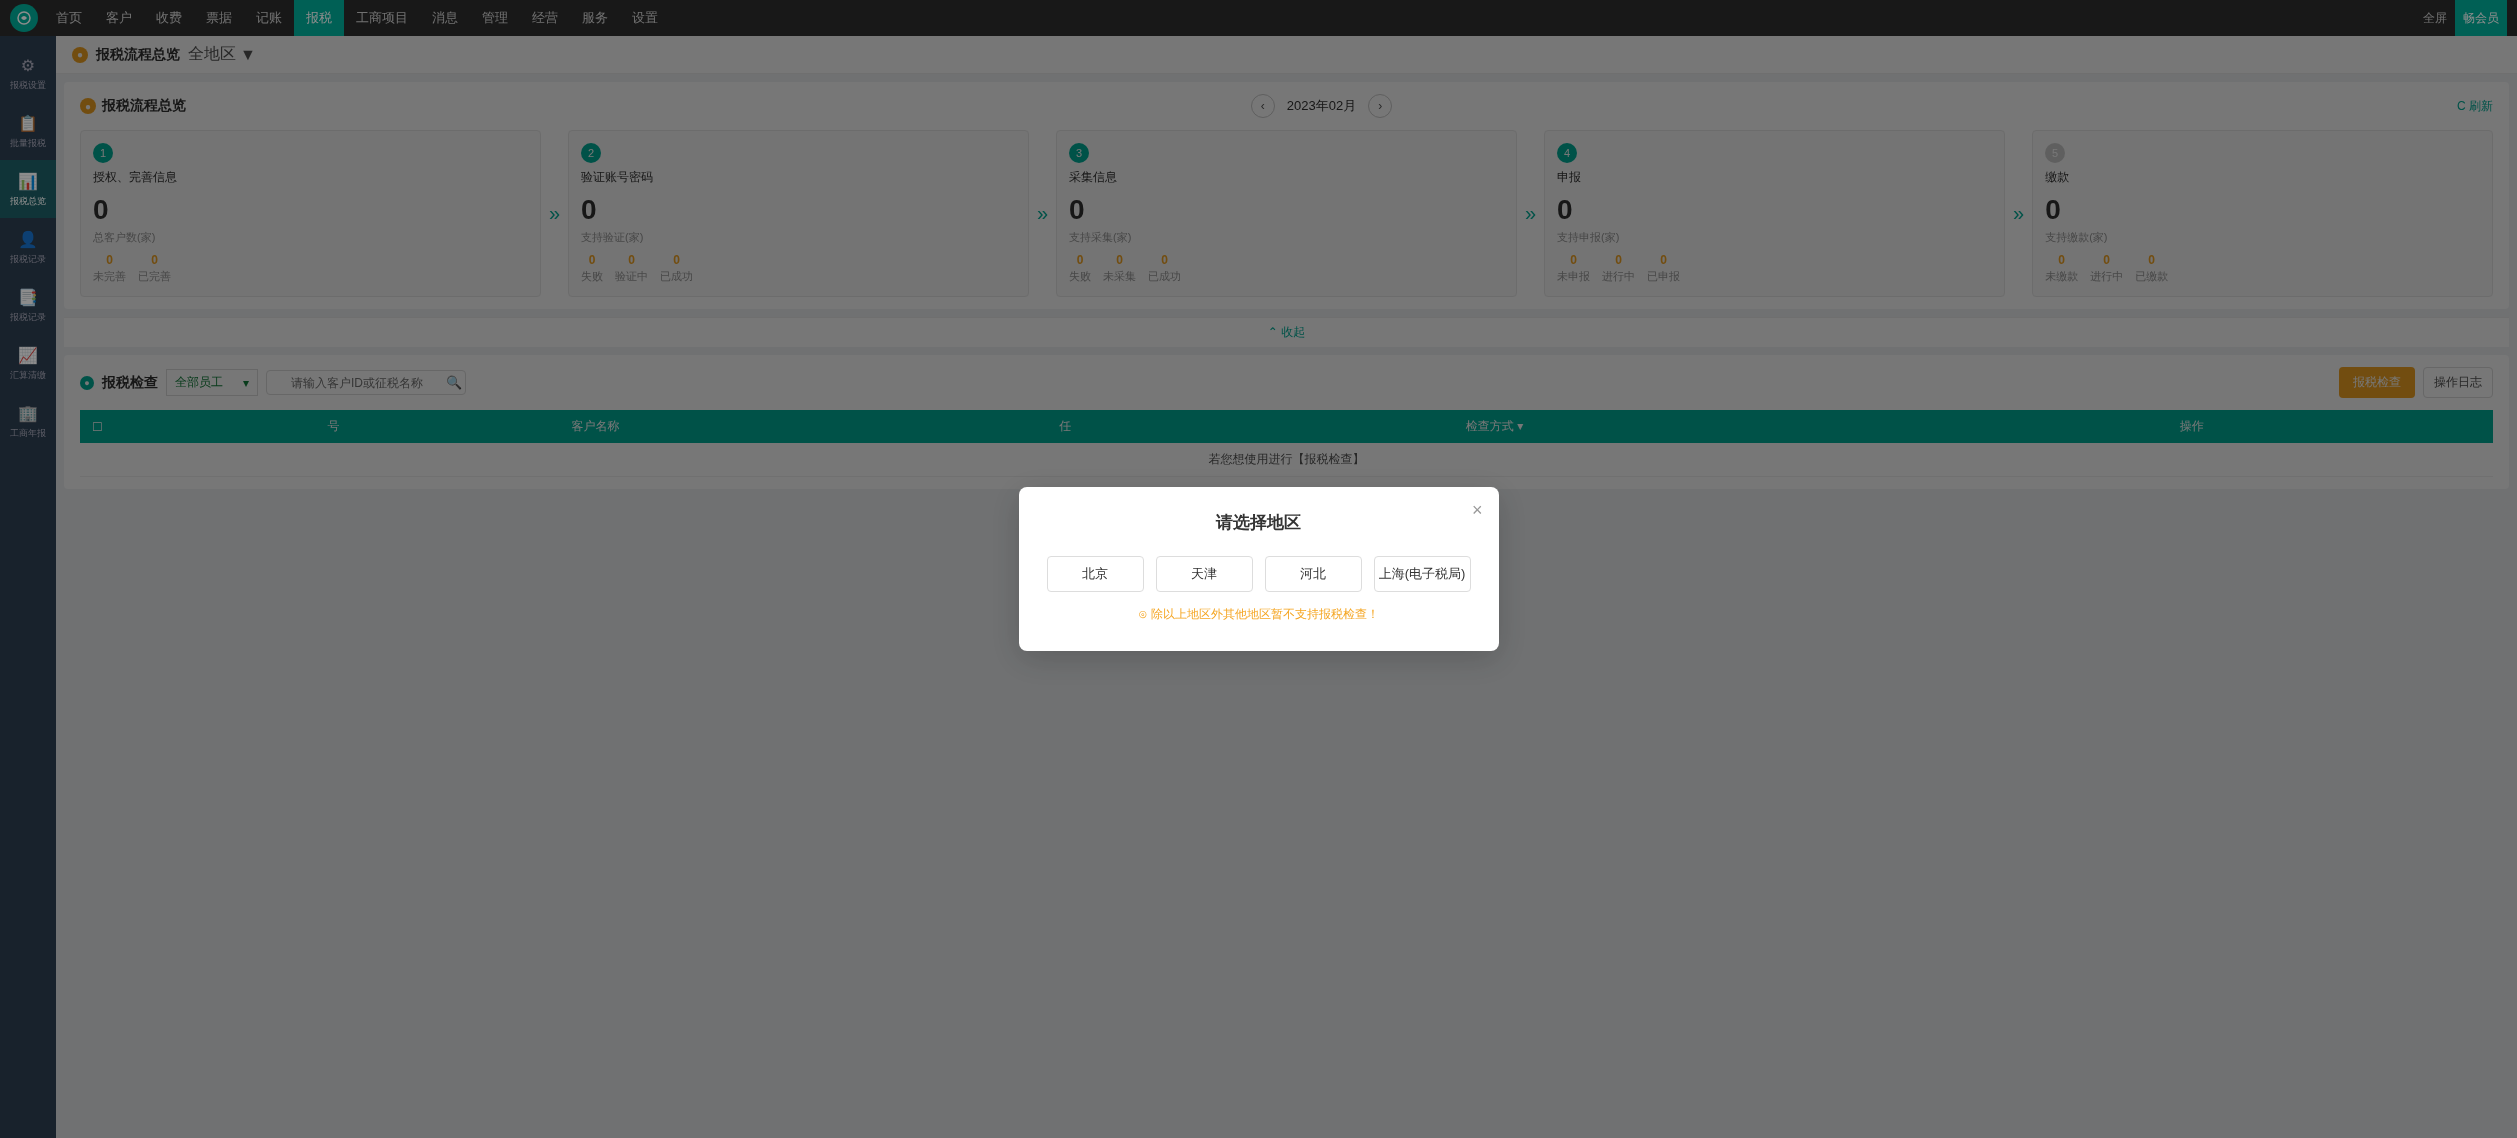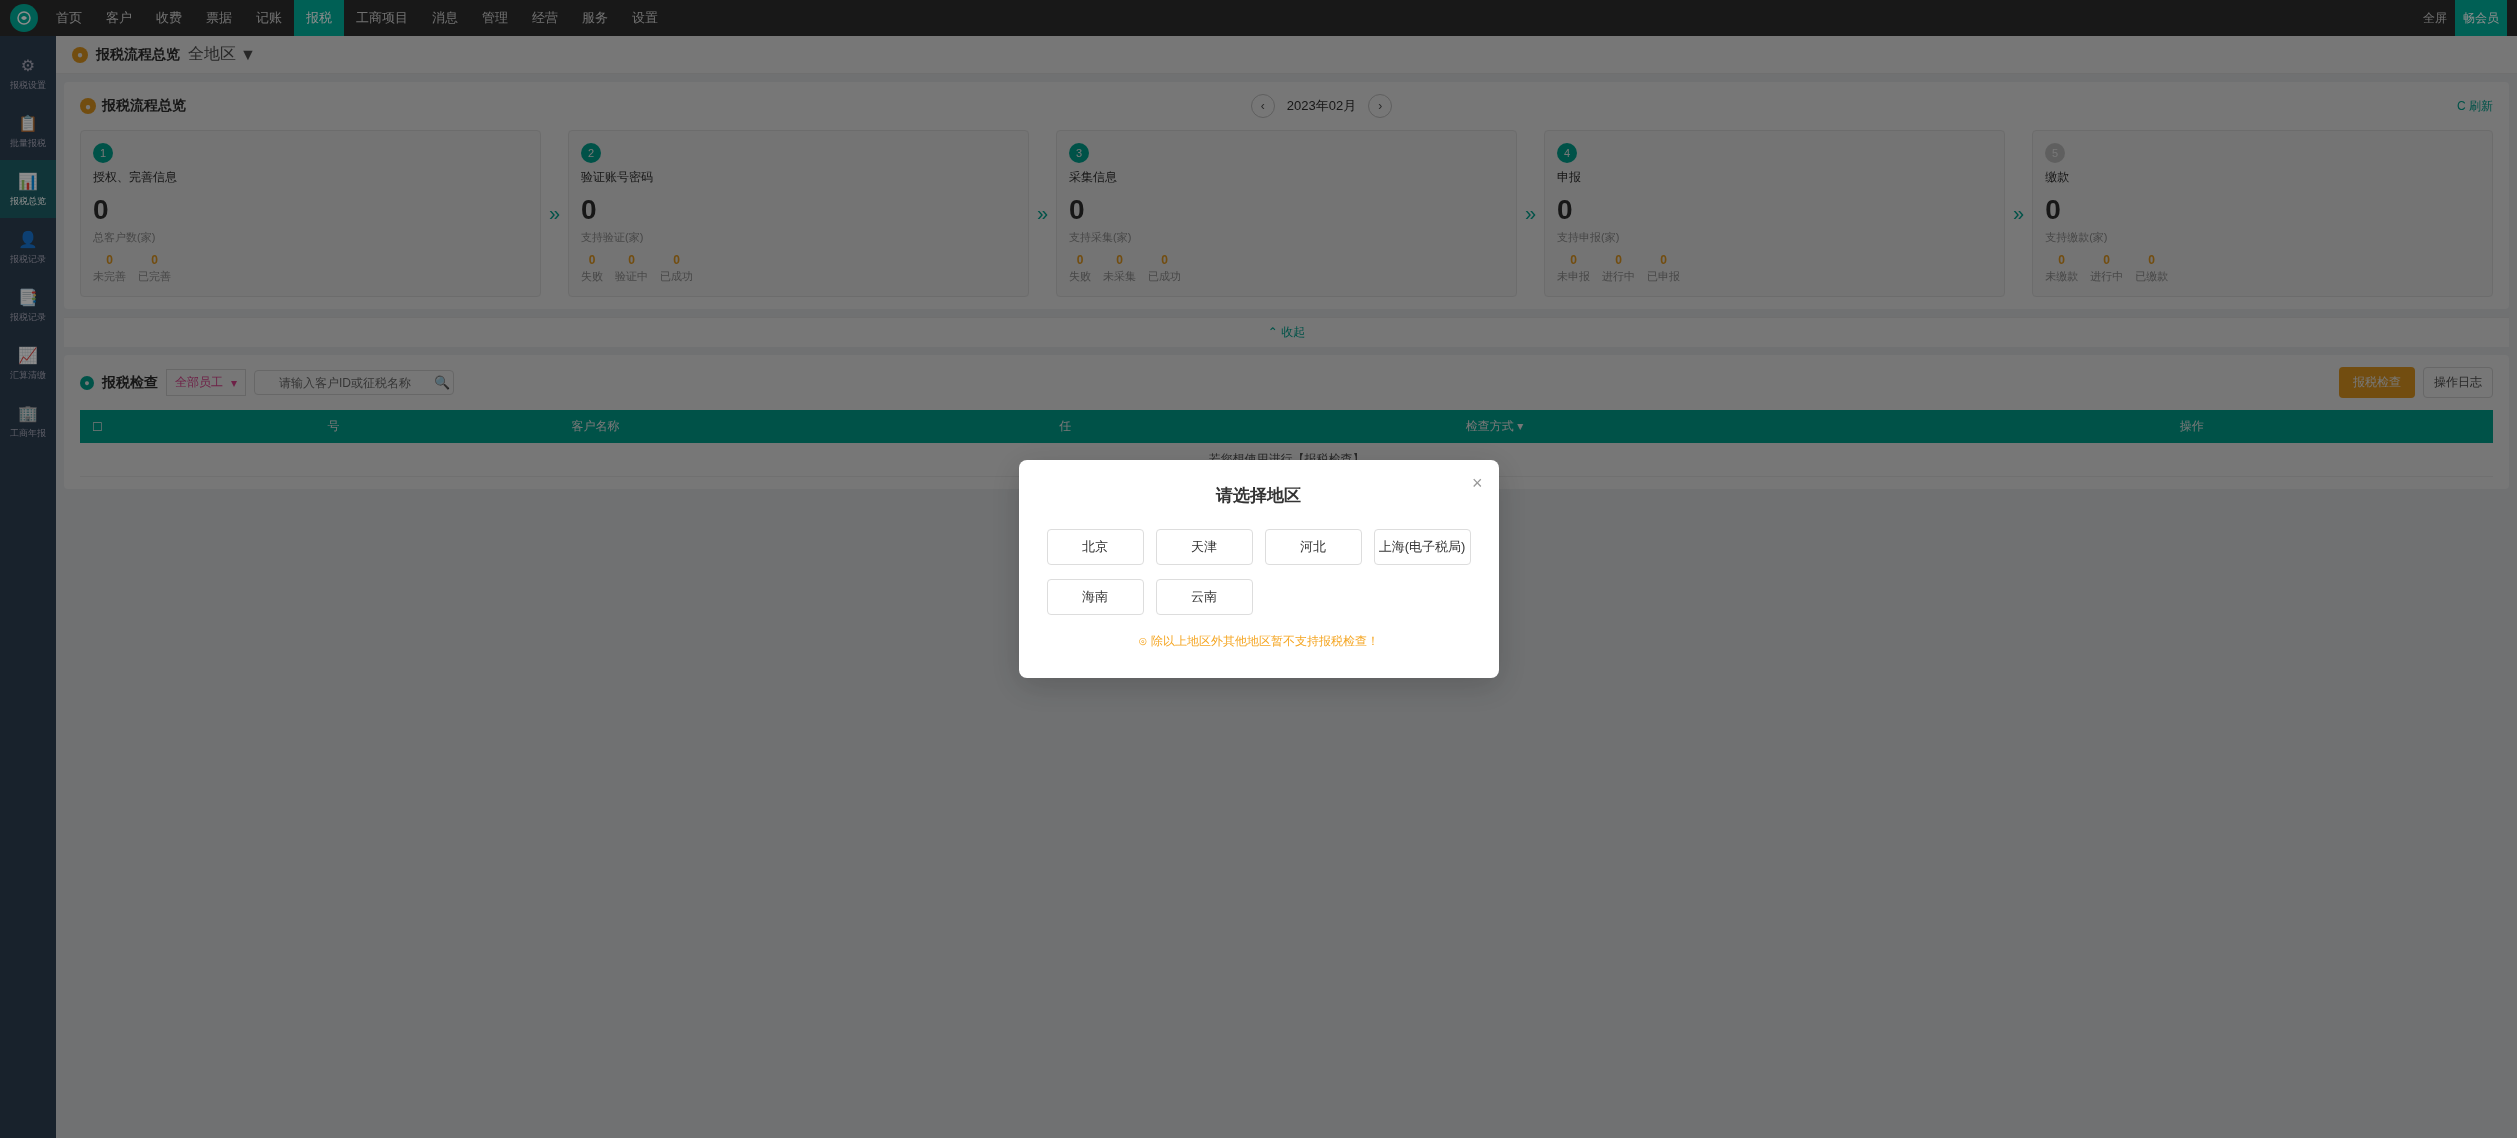--- a/index.html
+++ b/index.html
@@ -183,23 +183,23 @@
       display: flex; align-items: center; gap: 8px; margin-bottom: 12px;
     }
     .section-icon {
       width: 14px; height: 14px; background: #00b09b; border-radius: 50%;
       display: flex; align-items: center; justify-content: center;
       color: #fff; font-size: 9px;
     }
     .section-title { font-size: 14px; font-weight: bold; color: #333; }
     .employee-select {
       border: 1px solid #ddd; border-radius: 0;
-      padding: 4px 8px; font-size: 12px; color: #ec4899;
+      padding: 4px 8px; font-size: 12px; color: #15803d;
       background: #fff; cursor: pointer;
-      display: flex; align-items: center; gap: 8px;
+      display: flex; align-items: center; gap: 20px;
     }
     .search-box {
       border: 1px solid #ddd; border-radius: 4px;
       display: flex; align-items: center;
       padding: 4px 24px; flex: 1; max-width: 200px;
     }
     .search-input {
       border: none; outline: none; font-size: 12px; flex: 1; background: transparent;
     }
     .check-btn {
@@ -539,24 +539,18 @@
     <div class="modal-title">请选择地区</div>
 
     <div class="modal-region-grid" id="region-row-1">
         <button class="region-btn">北京</button>
         <button class="region-btn">天津</button>
         <button class="region-btn">河北</button>
         <button class="region-btn">上海(电子税局)</button>
       </div>
 
 
-    <div class="modal-region-grid-2" id="region-row-3">
-        <button class="region-btn">海南</button>
-        <button class="region-btn">云南</button>
-        <div></div>
-        <div></div>
-      </div>
 
     <div class="modal-warning">
       <span>⊙ 除以上地区外其他地区暂不支持报税检查！</span>
     </div>
   </div>
 </div>
 
 </body></html>

